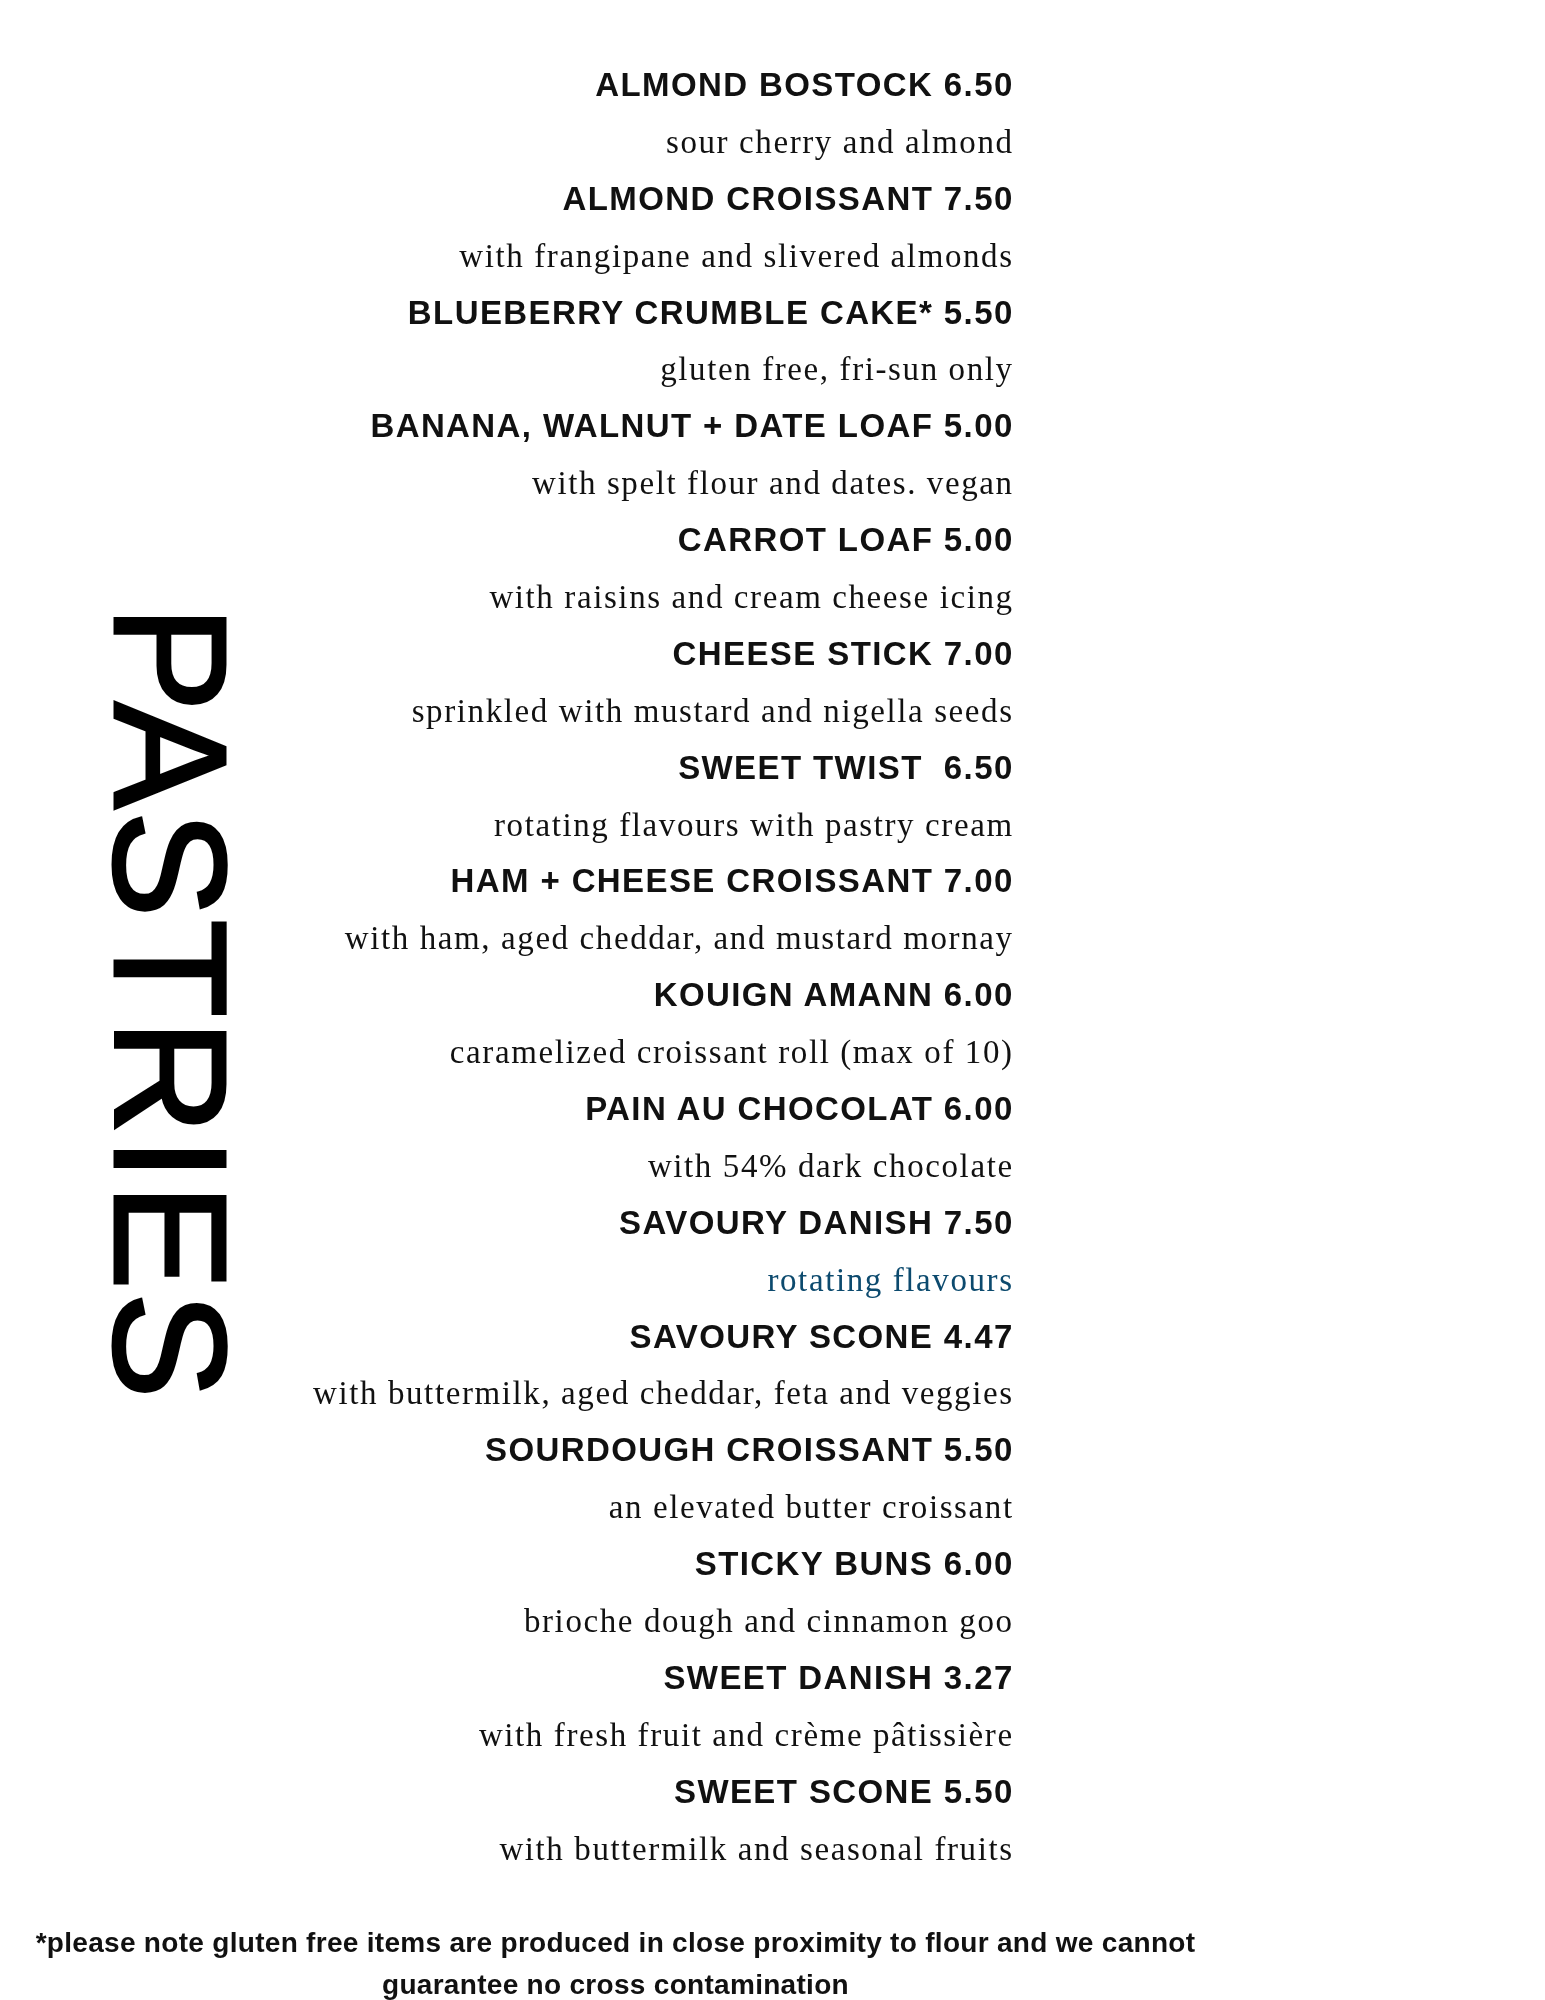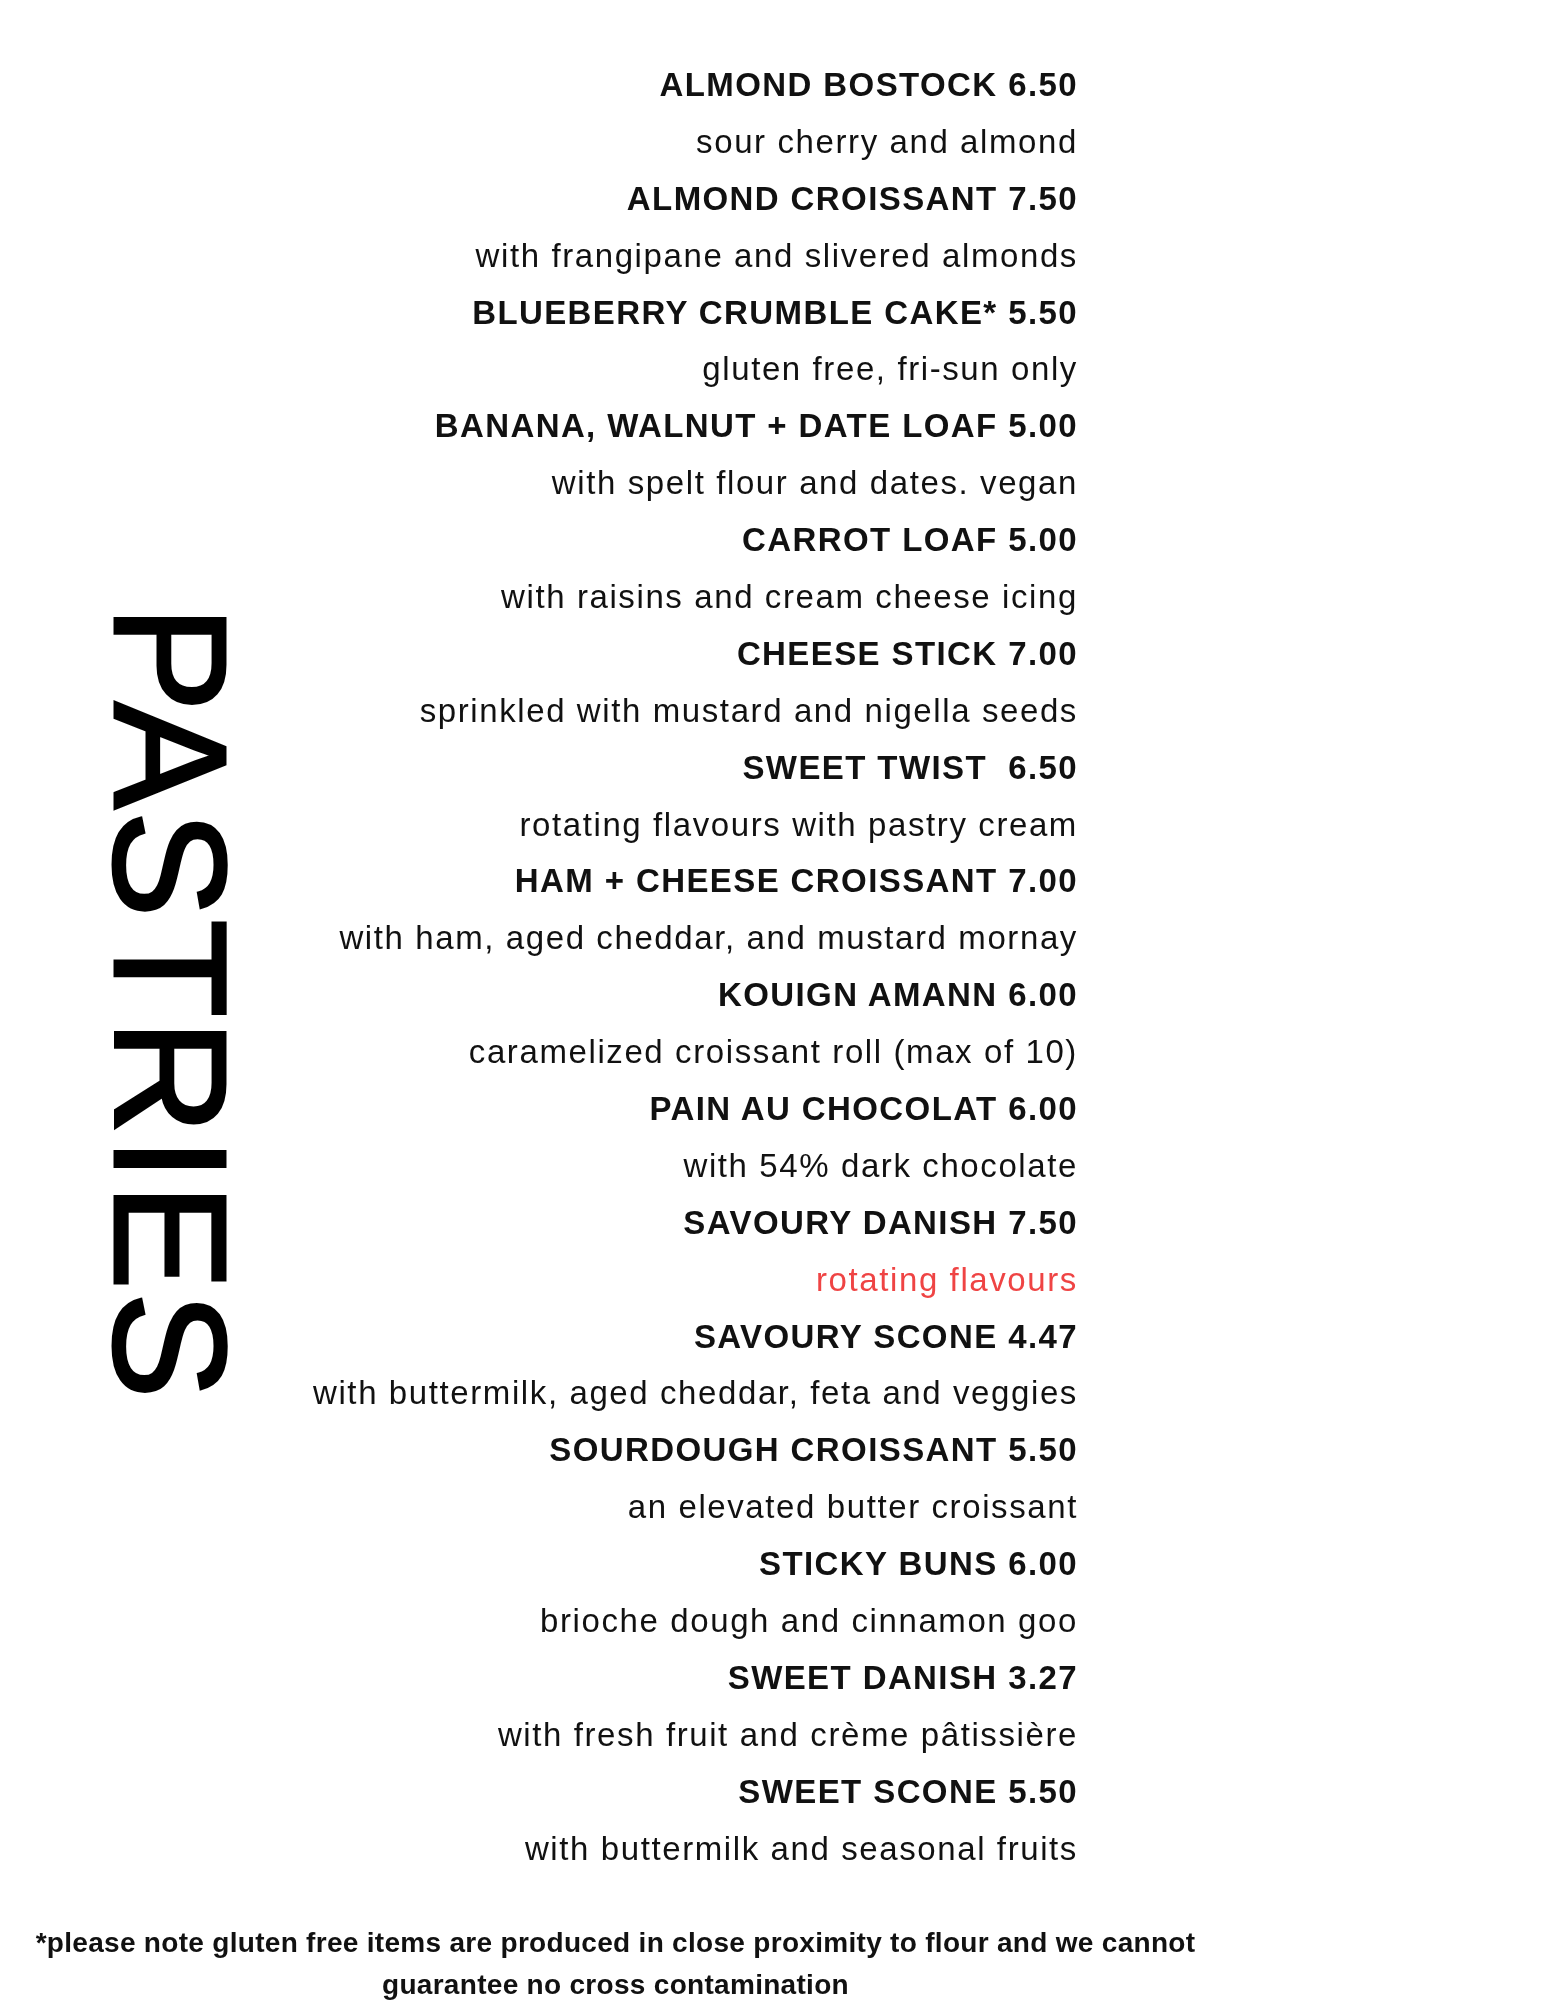--- a/index.html
+++ b/index.html
@@ -52,23 +52,24 @@
     text-align: right;
   }
   .item-name {
     font-weight: 700;
     color: #111111;
     letter-spacing: 1.4px;
   }
   .item-desc {
     font-weight: 400;
     color: #111111;
+    font-family: Liberation Serif, serif;
   }
   .item-desc.light {
-    color: #ef4444;
+    color: #0c4a6e;
   }
   .footer-note {
     position: absolute;
     left: 0;
     width: 1231px;
     top: 1914px;
     text-align: center;
     font-size: 28px;
     font-weight: 700;
     line-height: 42px;

